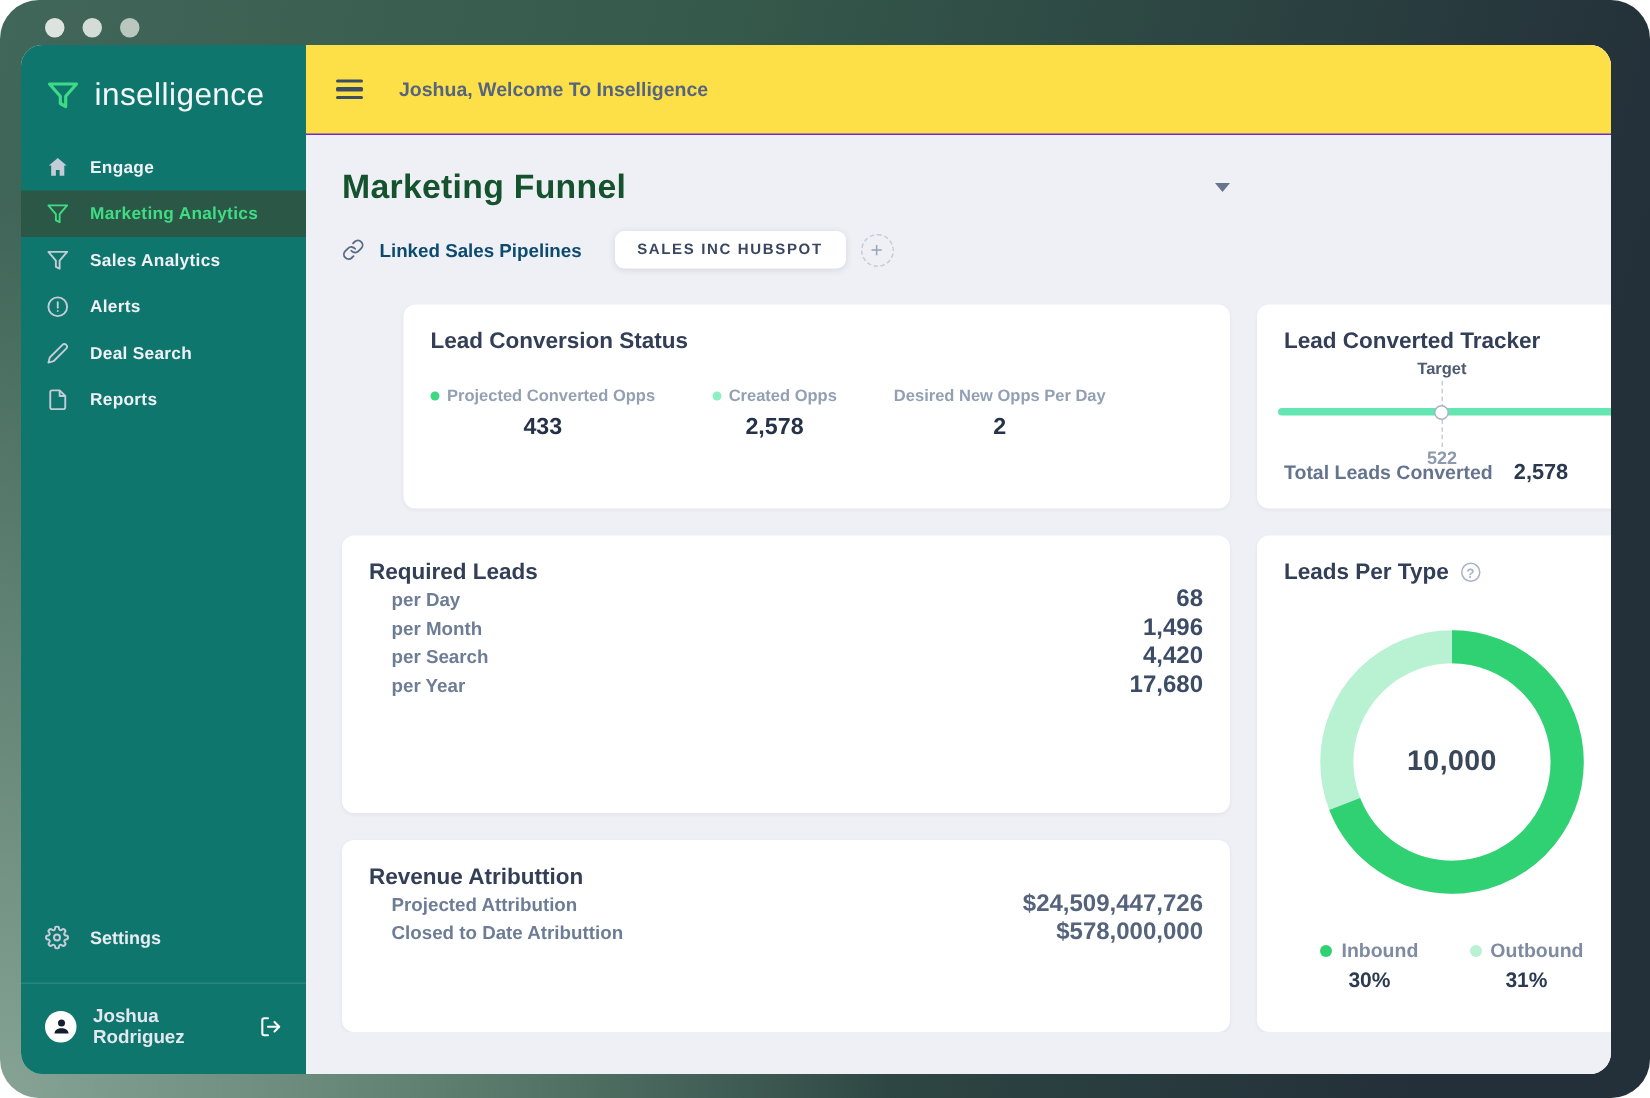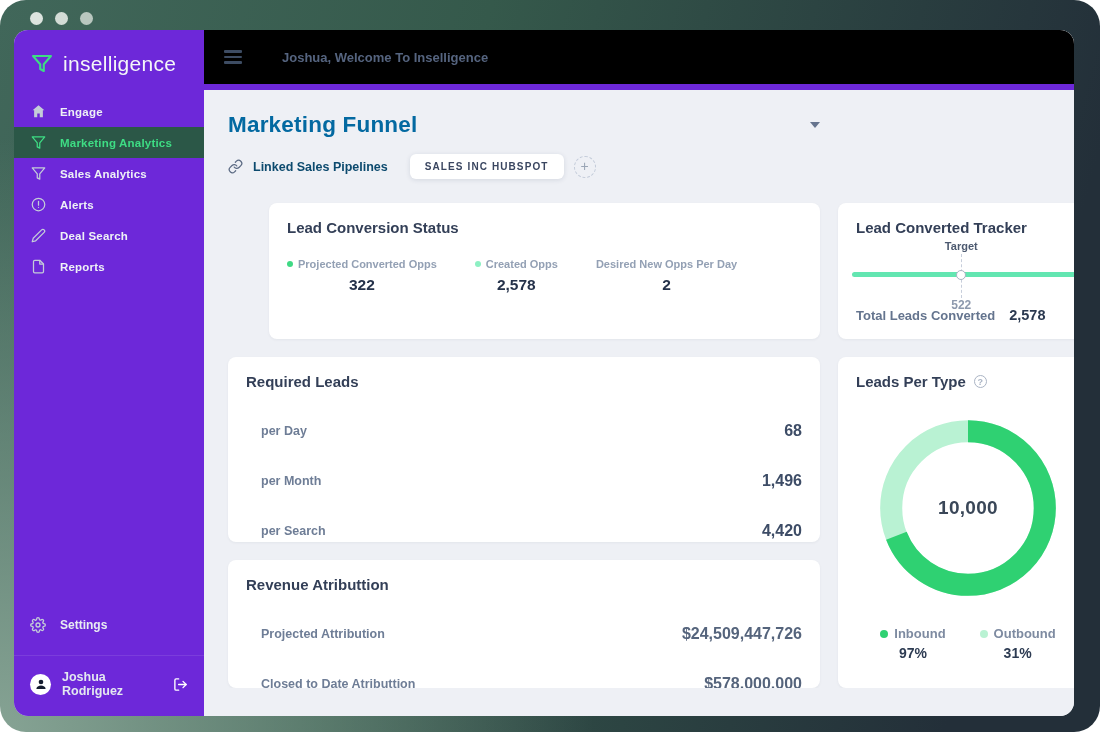--- a/index.html
+++ b/index.html
@@ -14,21 +14,21 @@
     overflow:hidden;
   }
   .dots { position:absolute; top:12px; left:30px; display:flex; gap:12px; }
   .dot { width:13px; height:13px; border-radius:50%; background:#dde4df; }
   .dot:nth-child(2){ background:#d3dcd6; }
   .dot:nth-child(3){ background:#b9c7bf; }
 
   .window { display:flex; width:100%; height:100%; border-radius:14px; overflow:hidden; background:#eef0f5; }
 
   
-  .sidebar { width:190px; min-width:190px; background:#6d28d9; color:#e8ecf2; display:flex; flex-direction:column; }
+  .sidebar { width:190px; min-width:190px; background:#0f766e; color:#e8ecf2; display:flex; flex-direction:column; }
   .logo-row { display:flex; align-items:center; gap:9px; padding:22px 16px 20px 16px; }
   .logo-mark { color:#3ddc84; display:flex; }
   .logo-text { font-size:21px; font-weight:500; color:#f4f6f8; letter-spacing:.3px; }
   .nav { display:flex; flex-direction:column; }
   .nav-item { display:flex; align-items:center; gap:14px; padding:8px 16px; height:31px; cursor:pointer; }
   .nav-item .ni-icon { width:16px; height:16px; color:#c4ccd8; display:flex; align-items:center; justify-content:center; }
   .nav-item .ni-label { font-size:11.5px; font-weight:700; color:#eef1f6; letter-spacing:.2px; }
   .nav-item.active { background:#2b5747; }
   .nav-item.active .ni-label, .nav-item.active .ni-icon { color:#3edd84; }
   .side-spacer { flex:1; }
@@ -36,28 +36,28 @@
   .settings-row .ni-icon { width:16px; height:16px; color:#c4ccd8; display:flex; }
   .settings-row .ni-label { font-size:12px; font-weight:700; }
   .side-divider { border-top:1px solid rgba(255,255,255,.1); margin:12px 0 0 0; }
   .user-row { display:flex; align-items:center; gap:11px; padding:14px 16px 18px 16px; }
   .avatar { width:21px; height:21px; border-radius:50%; background:#ffffff; color:#141c2f; display:flex; align-items:center; justify-content:center; }
   .user-name { font-size:12.5px; font-weight:600; color:#e3e8f0; flex:1; }
   .logout { color:#ffffff; display:flex; cursor:pointer; }
 
   
   .main { flex:1; display:flex; flex-direction:column; overflow:hidden; background:#eef0f5; }
-  .topbar { height:60px; min-height:60px; background:#000000; display:flex; align-items:center; gap:40px; padding:0 20px; border-bottom:6px solid #6d28d9; }
+  .topbar { height:60px; min-height:60px; background:#fde047; display:flex; align-items:center; gap:24px; padding:0 20px; border-bottom:1px solid #6d28d9; }
   .hamburger { width:18px; display:flex; flex-direction:column; gap:3px; cursor:pointer; }
   .hamburger span { height:2.4px; background:#3d4c63; border-radius:1px; }
   .welcome { font-size:13px; font-weight:600; color:#55647f; }
 
   .content { padding:22px 0 0 24px; overflow:hidden; }
   .page-head { width:592px; display:flex; align-items:center; justify-content:space-between; }
-  .page-title { font-size:22.5px; font-weight:600; color:#0369a1; letter-spacing:.2px; }
+  .page-title { font-size:22.5px; font-weight:600; color:#14532d; letter-spacing:.2px; }
   .caret-down { width:0; height:0; border-left:5px solid transparent; border-right:5px solid transparent; border-top:6px solid #66748e; cursor:pointer; }
 
   .pipelines-row { display:flex; align-items:center; margin-top:16px; gap:10px; }
   .link-icon { color:#5b6a83; display:flex; }
   .pipelines-label { font-size:12.5px; font-weight:600; color:#0c4a6e; margin-right:12px; }
   .pipeline-badge { background:#fff; border-radius:6px; padding:7px 15px; font-size:10px; font-weight:700; letter-spacing:1.1px; color:#3a4660; box-shadow:0 1px 5px rgba(25,39,70,.12); cursor:pointer; }
   .add-btn { width:22px; height:22px; border-radius:50%; border:1.5px dashed #c3cbd9; color:#9aa5b5; font-size:14px; line-height:19px; text-align:center; cursor:pointer; background:transparent; }
 
   .cards { margin-top:24px; display:grid; grid-template-columns:592px 260px; grid-template-rows:136px 185px 128px; gap:18px; }
   .card { background:#fff; border-radius:8px; box-shadow:0 1px 3px rgba(20,30,60,.05); padding:16px 18px; }
@@ -79,21 +79,21 @@
   .track-line { position:absolute; left:-4px; right:-18px; top:34px; height:4.5px; border-radius:3px; background:#63e6b1; }
   .track-knob { position:absolute; left:47%; top:31.5px; transform:translateX(-50%); width:10px; height:10px; border-radius:50%; background:#fff; border:1.8px solid #a9b3c3; }
   .track-value { position:absolute; left:47%; top:60px; transform:translateX(-50%); font-size:12px; font-weight:600; color:#8d99ad; }
   .tracker-total { display:flex; align-items:baseline; gap:14px; margin-top:2px; }
   .tracker-total-label { font-size:13px; font-weight:600; color:#64748e; }
   .tracker-total-value { font-size:14.5px; font-weight:800; color:#2b3950; }
 
   
   .card-required { grid-column:1; grid-row:2; }
   .card-revenue { grid-column:1; grid-row:3; }
-  .kv-row { display:flex; justify-content:space-between; align-items:center; margin-top:32px;padding-left:15px; }
+  .kv-row { display:flex; justify-content:space-between; align-items:center; margin-top:1px;padding-left:15px; }
   .kv-label { font-size:12.5px; font-weight:600; color:#6e7d96; }
   .kv-value { font-size:16px; font-weight:700; color:#3d4c66; }
   .card-revenue .kv-value { color:#55647c; }
 
   
   .card-donut { grid-column:2; grid-row:2 / 4; display:flex; flex-direction:column; }
   .donut-title-row { display:flex; align-items:center; gap:8px; }
   .help-icon { width:13px; height:13px; border-radius:50%; border:1.3px solid #aab4c4; color:#aab4c4; font-size:9px; font-weight:700; display:flex; align-items:center; justify-content:center; cursor:pointer; }
   .donut-wrap { position:relative; width:192px; height:192px; margin:22px auto 0 auto; }
   .donut-center { position:absolute; inset:0; display:flex; align-items:center; justify-content:center; font-size:19px; font-weight:600; color:#3a4758; letter-spacing:.3px; }
@@ -244,21 +244,21 @@
         <div class="cards">
 
           <section class="card card-lead-conversion">
             <h2 class="card-title">Lead Conversion Status</h2>
             <div class="stats-row">
               <div class="stat">
                 <span class="stat-label">
                     <span class="stat-dot" style="background: rgb(63, 217, 132);"></span>
                     <span>Projected Converted Opps</span>
                   </span>
-                <div class="stat-value">322</div>
+                <div class="stat-value">433</div>
               </div>
               <div class="stat">
                 <span class="stat-label">
                     <span class="stat-dot" style="background: rgb(141, 240, 195);"></span>
                     <span>Created Opps</span>
                   </span>
                 <div class="stat-value">2,578</div>
               </div>
               <div class="stat">
                 <span class="stat-label">
@@ -315,21 +315,21 @@
                 <circle cx="100" cy="100" r="80" fill="none" stroke="#2fd172" stroke-width="23" transform="rotate(-90 100 100)" stroke-dasharray="346.83182895631313 502.6548245743669"></circle>
               </svg>
               <div class="donut-center">10,000</div>
             </div>
             <div class="legend">
               <div class="legend-item">
                 <span class="legend-name">
                     <span class="legend-dot" style="background: rgb(47, 209, 114);"></span>
                     <span>Inbound</span>
                   </span>
-                <div class="legend-pct">97%</div>
+                <div class="legend-pct">30%</div>
               </div>
               <div class="legend-item">
                 <span class="legend-name">
                     <span class="legend-dot" style="background: rgb(185, 242, 211);"></span>
                     <span>Outbound</span>
                   </span>
                 <div class="legend-pct">31%</div>
               </div>
             </div>
           </section>

